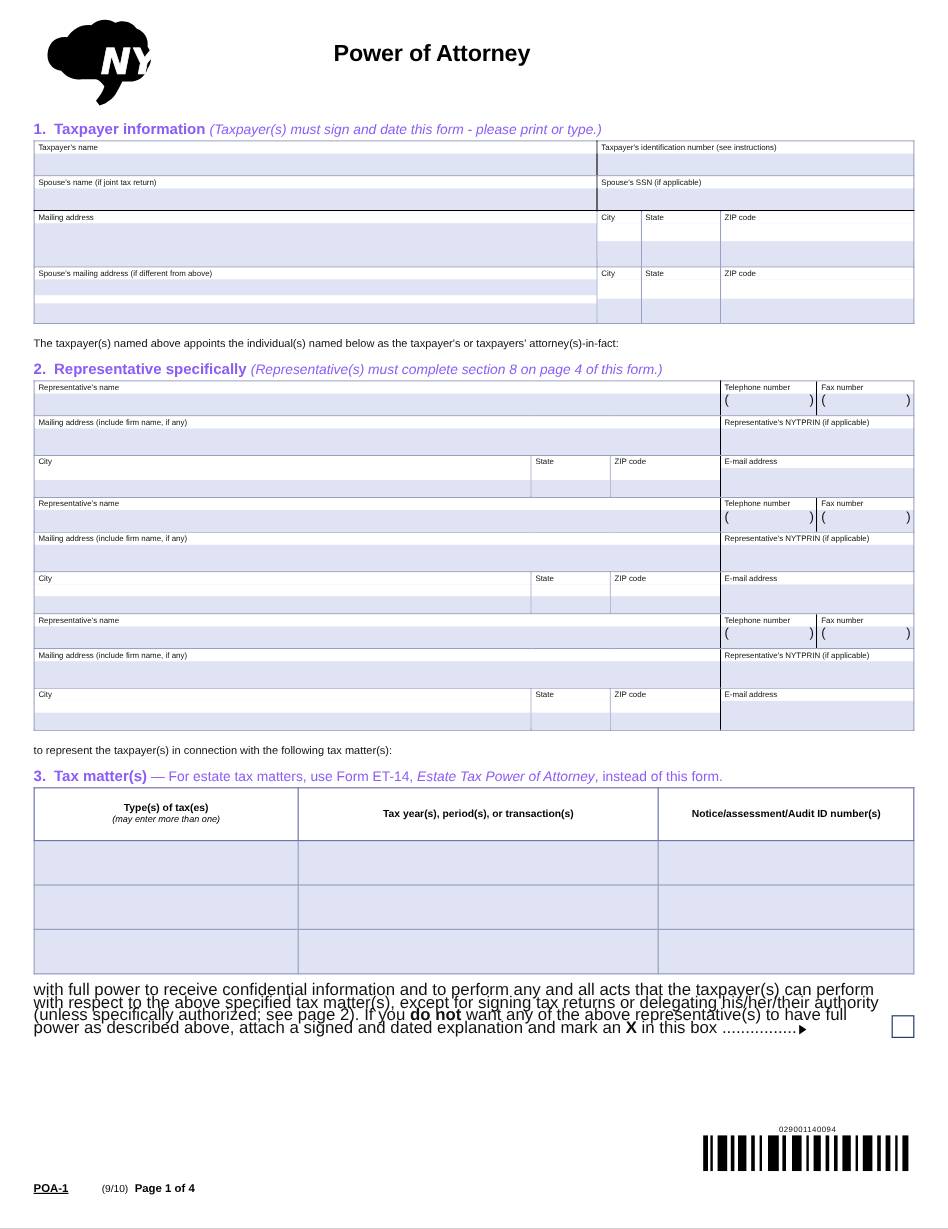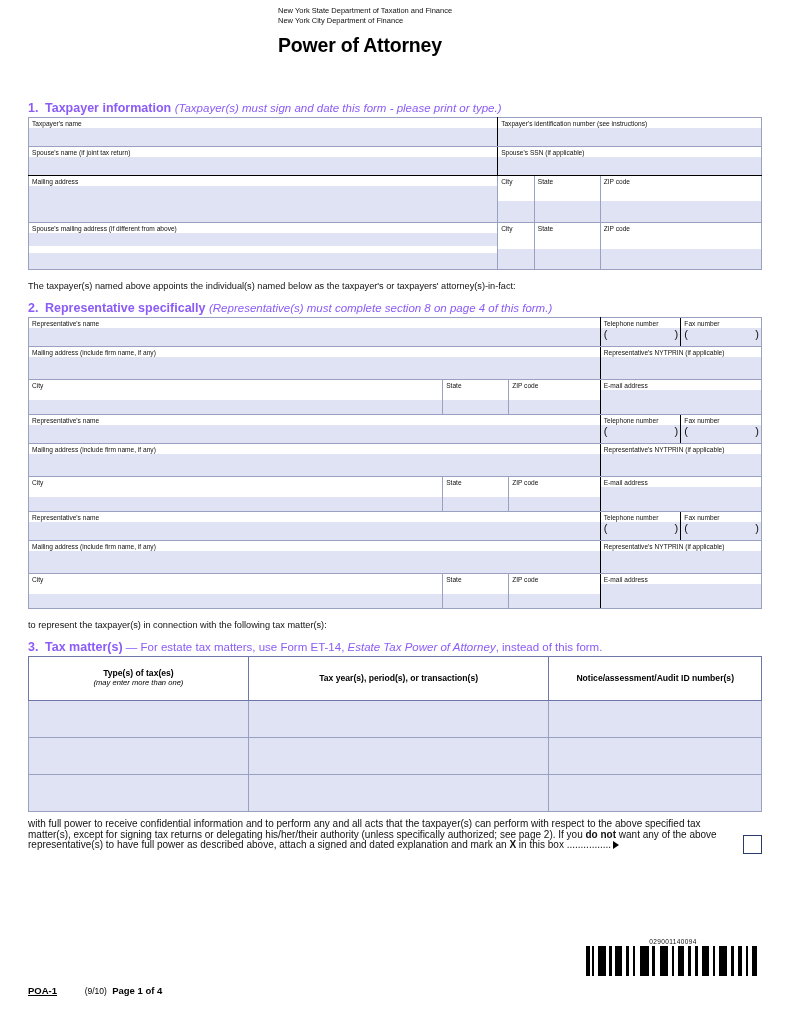--- a/index.html
+++ b/index.html
@@ -49,21 +49,21 @@
   .ttable{width:100%;border-collapse:collapse;table-layout:fixed;border:1.4px solid #000;margin-top:2px;}
   .ttable th{
     border:0.7px solid #6f77a8;background:#fff;font-size:8.6px;font-weight:bold;
     padding:4px 2px 5px 2px;line-height:10.5px;color:#000;height:34px;vertical-align:middle;
   }
   .ttable th .sub{font-weight:normal;font-style:italic;font-size:7.6px;display:block;}
   .ttable td{border:0.7px solid #9aa0c0;background:#dfe3f4;height:34px;}
   .ttable .lastrow td{border-top:1.4px solid #000;}
 
   
-  .fullpower{font-size:10px;line-height:10.6px;color:#111;margin-top:7px;position:relative;padding-right:26px;}
+  .fullpower{font-size:14px;line-height:10.6px;color:#111;margin-top:7px;position:relative;padding-right:26px;}
   .fullpower b{font-weight:bold;}
   .arrow{display:inline-block;width:0;height:0;border-left:6px solid #000;border-top:4px solid transparent;border-bottom:4px solid transparent;vertical-align:-1px;margin-left:2px;}
   .box-x{position:absolute;right:0;bottom:-3px;width:17px;height:17px;border:1.3px solid #2b3a67;background:#fff;}
 
   
   .barcode-wrap{position:absolute;right:28px;bottom:48px;text-align:center;}
   .barcode-num{font-size:6.5px;letter-spacing:0.4px;color:#111;margin-bottom:1px;}
   .barcode{height:30px;display:block;}
   .footline{position:absolute;left:28px;bottom:28px;font-size:9.5px;color:#000;}
   .footline b{font-weight:bold;}
@@ -71,25 +71,32 @@
   .footline .sm{font-size:8.5px;margin-left:25px;}
 </style>
 </head>
 <body>
 
 <div class="page">
 <div class="inner">
 
   <div class="header">
 
-
-    <div class="dept-lines">
-      <div>New York State Department of Taxation and Finance</div>
-      <div>New York City Department of Finance</div>
+    <div class="nys-logo">
+      <svg viewBox="0 0 118 78" width="118" height="78" aria-hidden="true">
+        <path fill="#000" d="M12 30 C14 22 20 18 28 19 C33 12 40 8 48 9 C54 4 62 3 68 7
+          C74 4 82 6 86 12 C92 14 96 20 95 27 C99 32 99 40 95 45
+          C93 52 87 56 80 56 L74 56 C72 60 70 64 68 67
+          C66 70 63 72 60 74 L55 76 L52 72 C55 68 58 64 59 60
+          C57 57 55 55 52 54 L40 54 C33 55 27 52 23 47
+          C15 46 10 39 12 30 Z"></path>
+        <text x="56" y="50" font-family="DejaVu Sans, sans-serif" font-size="30" font-weight="bold" font-style="italic" fill="#fff" stroke="#fff" stroke-width="0.6">NYS</text>
+      </svg>
     </div>
+
 
     <div class="form-title">Power of Attorney</div>
 
   </div>
 
 
   <div class="sec-head">
     <span class="num">1.</span><span>Taxpayer information</span>
     <em>(Taxpayer(s) must sign and date this form - please print or type.)</em>
   </div>

